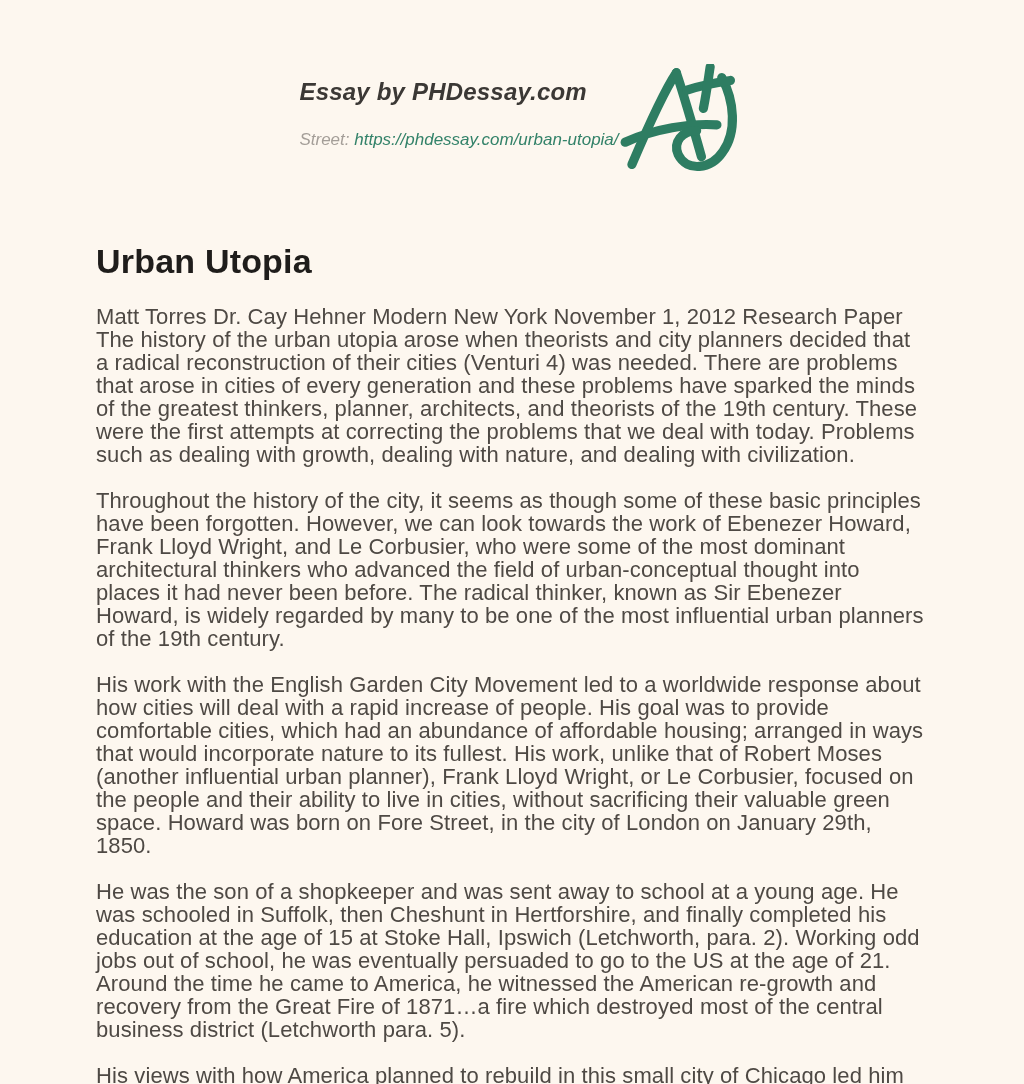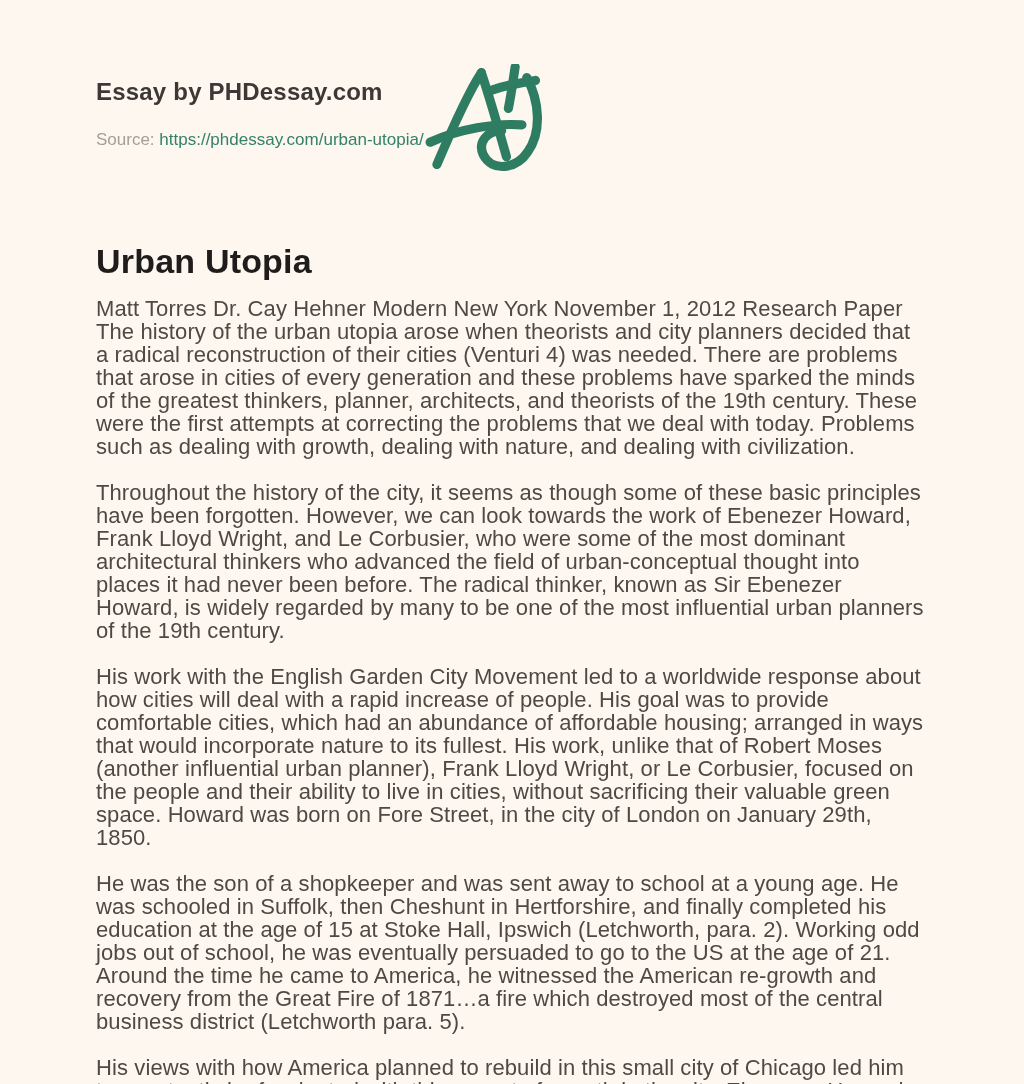--- a/index.html
+++ b/index.html
@@ -17,22 +17,23 @@
     height: 1084px;
     overflow: hidden;
     background: var(--background);
     font-family: "Liberation Sans", sans-serif;
   }
   .page {
     padding: 78px 96px 0 96px;
   }
   .page-header {
     display: flex;
-    justify-content: flex-start;
+    justify-content: center;
     align-items: flex-start;
+    font-style: italic;
   }
   .site-title {
     font-size: 24px;
     font-weight: 700;
     color: var(--header_dark);
     letter-spacing: 0.2px;
     margin-bottom: 24px;
   }
   .source-line {
     font-size: 17px;
@@ -49,41 +50,41 @@
     margin-right: -28px;
     flex-shrink: 0;
   }
   .logo svg { width: 100%; height: 100%; }
   .essay-title {
     font-size: 34px;
     font-weight: 700;
     color: var(--title_dark);
     letter-spacing: 0.2px;
     margin-top: 64px;
-    margin-bottom: 16px;
+    margin-bottom: 24px;
   }
   .essay-body p {
     font-size: 22px;
     line-height: 23px;
     letter-spacing: 0.1px;
     color: var(--body_gray);
     max-width: 832px;
     margin-bottom: 23px;
   }
 </style>
 </head>
 <body>
 
 <div class="page">
 
   <div class="page-header">
     <div>
       <div class="site-title">Essay by PHDessay.com</div>
       <div class="source-line">
-        <span>Source:</span>
+        <span>Street:</span>
         <a href="#" title="https://phdessay.com/urban-utopia/">https://phdessay.com/urban-utopia/</a>
       </div>
     </div>
 
     <div class="logo">
       <svg viewBox="0 0 134 118" fill="none" xmlns="http://www.w3.org/2000/svg">
         <g stroke="#2E7D62" stroke-width="9.5" stroke-linecap="round" fill="none">
 
           <path d="M11,104 C28,64 45,27 57,9"></path>
 

